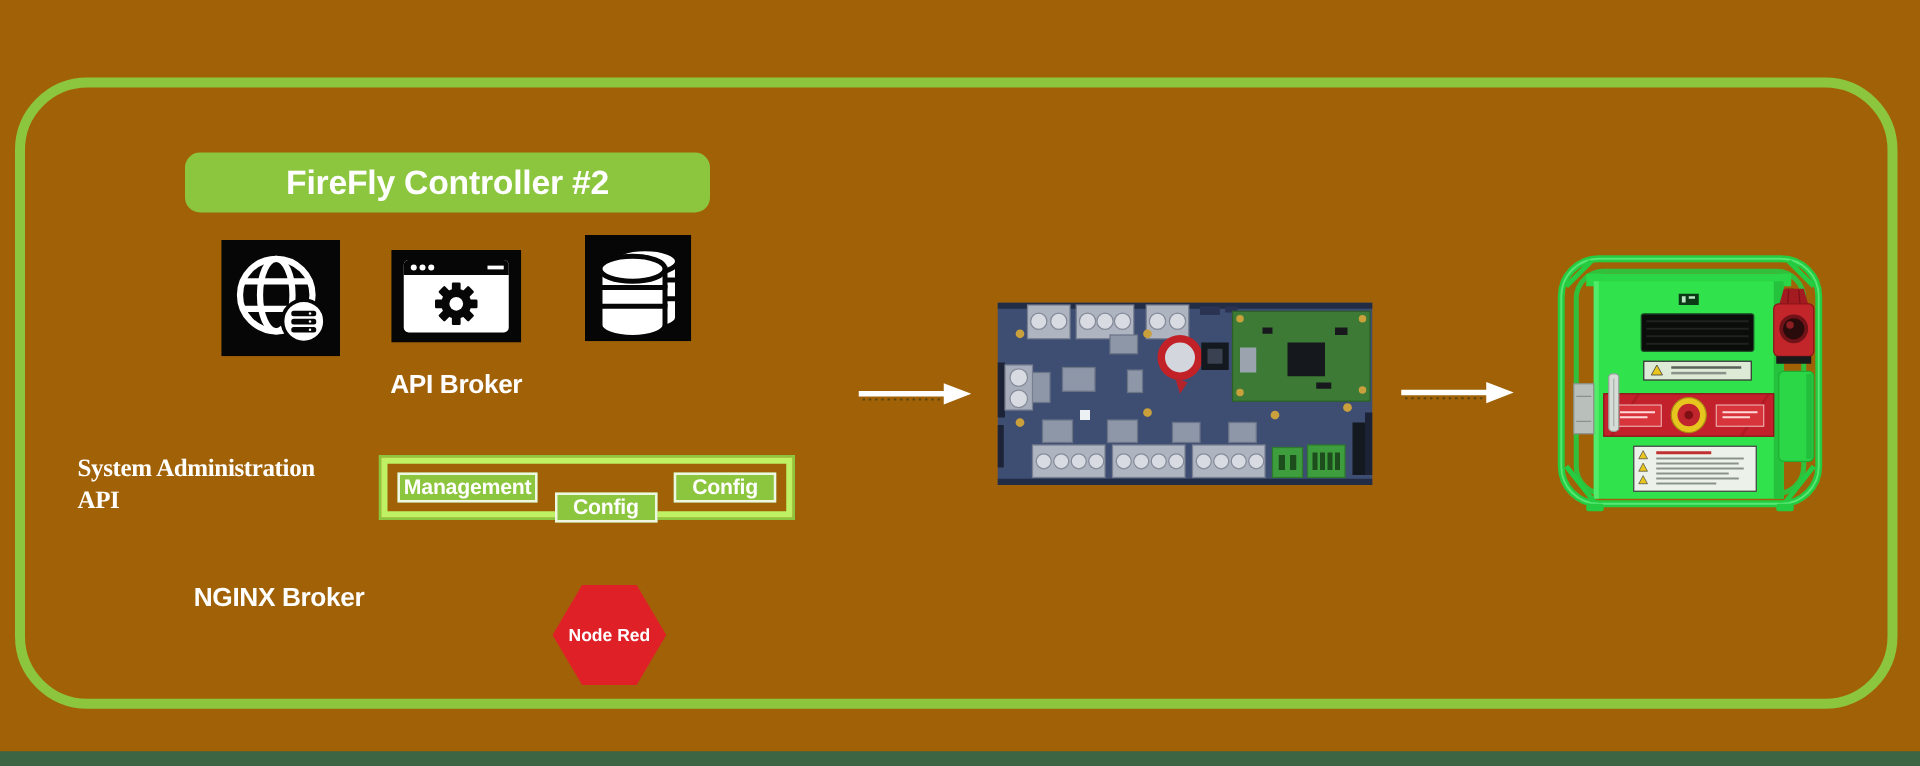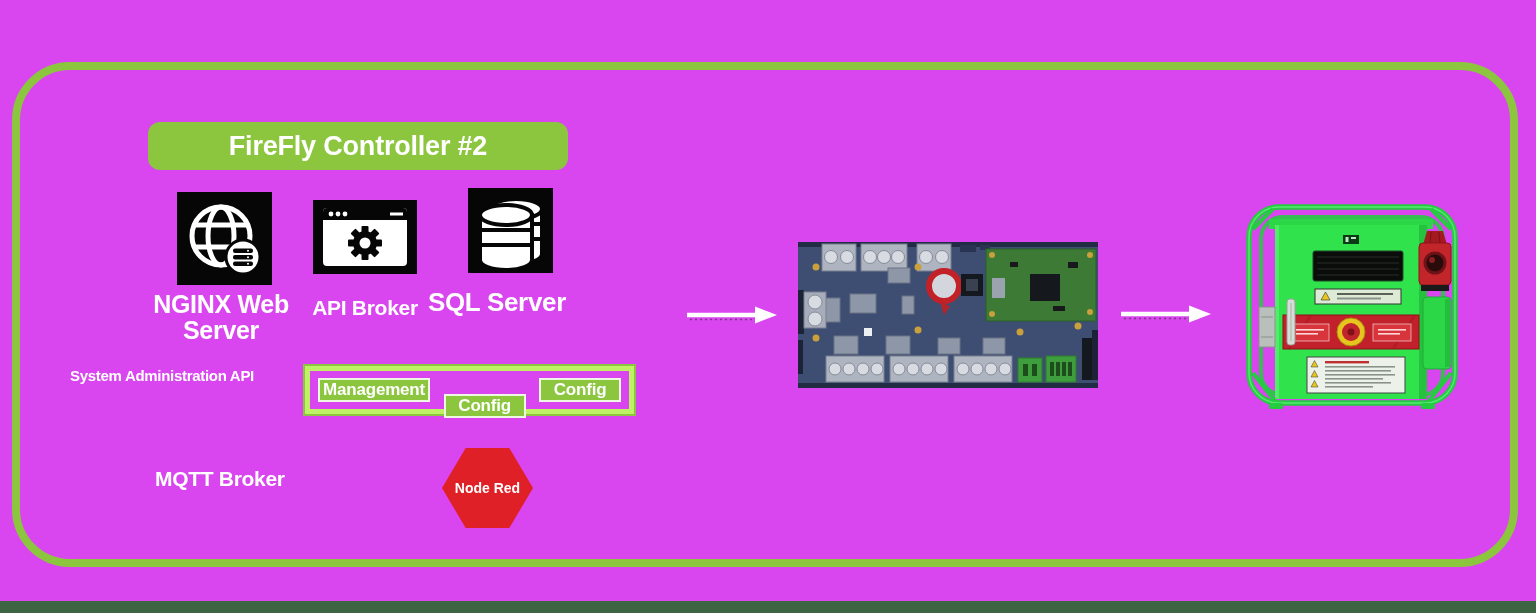--- a/index.html
+++ b/index.html
@@ -1,19 +1,19 @@
 <!DOCTYPE html>
 <html><head>
 <meta charset="utf-8">
 <style>
   html,body{margin:0;padding:0;background:#47704E;}
   *{box-sizing:border-box;}
   #canvas{
     position:relative;width:1536px;height:613px;overflow:hidden;
-    background:#d946ef;
+    background:#a16207;
     font-family:"Liberation Sans", sans-serif;
     color:#FFFFFF;
   }
   .abs{position:absolute;}
   .wt{color:#FFFFFF;font-weight:bold;letter-spacing:-0.3px;}
   
   #boundary{
     left:12px;top:62px;width:1506px;height:505px;
     border:8px solid #8CC63F;border-radius:58px;
   }
@@ -27,41 +27,41 @@
   
   .svc-icon{display:block;}
   .svc-label{text-align:center;line-height:1.05;}
   #nginx-icon{left:177px;top:192px;width:95px;height:93px;}
   #nginx-label{left:135px;top:291px;width:172px;font-size:25px;}
   #api-icon{left:313px;top:200px;width:104px;height:74px;}
   #api-label{left:303px;top:297px;width:124px;font-size:21px;}
   #sql-icon{left:468px;top:188px;width:85px;height:85px;}
   #sql-label{left:416px;top:289px;width:162px;font-size:26px;}
   
-  #sysadmin-label{left:62px;top:363px;width:200px;text-align:center;font-size:15px;line-height:25px;}
+  #sysadmin-label{left:62px;top:363px;width:200px;font-size:20px;line-height:25px;font-family:Liberation Serif, serif;}
   #api-button-bar{
     left:303px;top:364px;width:333px;height:52px;
     border:2px solid #8CC63F;
   }
   #api-button-bar-inner{
     width:100%;height:100%;border:5px solid #bef264;
     padding:5px 8px;display:flex;gap:12px;align-items:center;justify-content:space-between;
   }
   .api-btn{
     background:#8CC63F;border:2px solid rgba(255,255,255,0.85);
     display:flex;align-items:center;justify-content:center;
     font-size:17px;font-weight:bold;color:#fff;letter-spacing:-0.2px;
   }
   .api-btn.b0{flex:0 0 37%;}
   .api-btn.b1{flex:0 0 27%;margin-top:31px;}
   .api-btn.b2{flex:0 0 27%;}
   
   #mqtt-label{left:155px;top:467px;width:150px;font-size:21px;}
   #node-red-hex{
-    left:442px;top:448px;width:91px;height:80px;background:#DF2127;
+    left:442px;top:468px;width:91px;height:80px;background:#DF2127;
     clip-path:polygon(26% 0%,74% 0%,100% 50%,74% 100%,26% 100%,0% 50%);
     display:flex;align-items:center;justify-content:center;
     font-size:14px;font-weight:bold;
   }
   
   .flow-arrow{width:92px;height:26px;}
   #arrow-1{left:686px;top:303px;}
   #arrow-2{left:1120px;top:302px;}
   
   #pcb{left:798px;top:242px;width:300px;height:146px;}
@@ -88,21 +88,20 @@
       <line x1="17" y1="55" x2="71" y2="55" stroke="#fff" stroke-width="5"></line>
       <circle cx="66" cy="65" r="17" fill="#fff" stroke="#060606" stroke-width="3"></circle>
       <rect x="56" y="56.5" width="20" height="4.5" rx="2" fill="#060606"></rect>
       <rect x="56" y="63" width="20" height="4.5" rx="2" fill="#060606"></rect>
       <rect x="56" y="69.5" width="20" height="4.5" rx="2" fill="#060606"></rect>
       <circle cx="71" cy="58.7" r="1" fill="#fff"></circle>
         <circle cx="71" cy="65.2" r="1" fill="#fff"></circle>
         <circle cx="71" cy="71.7" r="1" fill="#fff"></circle>
     </svg>
   </div>
-  <div id="nginx-label" class="abs wt svc-label">NGINX Web Server</div>
 
   <div id="api-icon" class="abs">
     <svg class="svc-icon" viewBox="0 0 104 74" width="104" height="74">
       <rect width="104" height="74" fill="#060606"></rect>
       <rect x="10" y="8" width="84" height="58" rx="4" fill="#fff"></rect>
       <path d="M10 20 V12 a4 4 0 0 1 4-4 h76 a4 4 0 0 1 4 4 v8 Z" fill="#060606"></path>
       <circle cx="18" cy="14" r="2.4" fill="#fff"></circle>
       <circle cx="25" cy="14" r="2.4" fill="#fff"></circle>
       <circle cx="32" cy="14" r="2.4" fill="#fff"></circle>
       <rect x="77" y="12.5" width="13" height="3" fill="#fff"></rect>
@@ -132,39 +131,38 @@
         <ellipse cx="38" cy="27" rx="26" ry="10"></ellipse>
       </g>
       <g fill="#fff" stroke="#060606" stroke-width="4">
         <path d="M12 27 L12 42 A26 10 0 0 0 64 42 L64 27 Z"></path>
         <path d="M12 42 L12 57 A26 10 0 0 0 64 57 L64 42 Z"></path>
         <path d="M12 57 L12 72 A26 10 0 0 0 64 72 L64 57 Z"></path>
         <ellipse cx="38" cy="27" rx="26" ry="10"></ellipse>
       </g>
     </svg>
   </div>
-  <div id="sql-label" class="abs wt svc-label">SQL Server</div>
 
   <div id="sysadmin-label" class="abs wt">System Administration API</div>
 
   <div id="api-button-bar" class="abs">
     <div id="api-button-bar-inner">
       <div class="api-btn b0">
         <span>Management</span>
       </div>
       <div class="api-btn b1">
         <span>Config</span>
       </div>
       <div class="api-btn b2">
         <span>Config</span>
       </div>
     </div>
   </div>
 
-  <div id="mqtt-label" class="abs wt">MQTT Broker</div>
+  <div id="mqtt-label" class="abs wt">NGINX Broker</div>
   <div id="node-red-hex" class="abs">
     <span>Node Red</span>
   </div>
 
   <div id="arrow-1" class="abs">
     <svg class="flow-arrow" viewBox="0 0 92 26" width="92" height="26">
       <line x1="4" y1="16.5" x2="68" y2="16.5" stroke="rgba(15,35,18,0.45)" stroke-width="1.6" stroke-dasharray="2 3"></line>
       <line x1="1" y1="12" x2="71" y2="12" stroke="#fff" stroke-width="4.5"></line>
       <polygon points="69,3.5 91,12 69,20.5" fill="#fff"></polygon>
     </svg>

